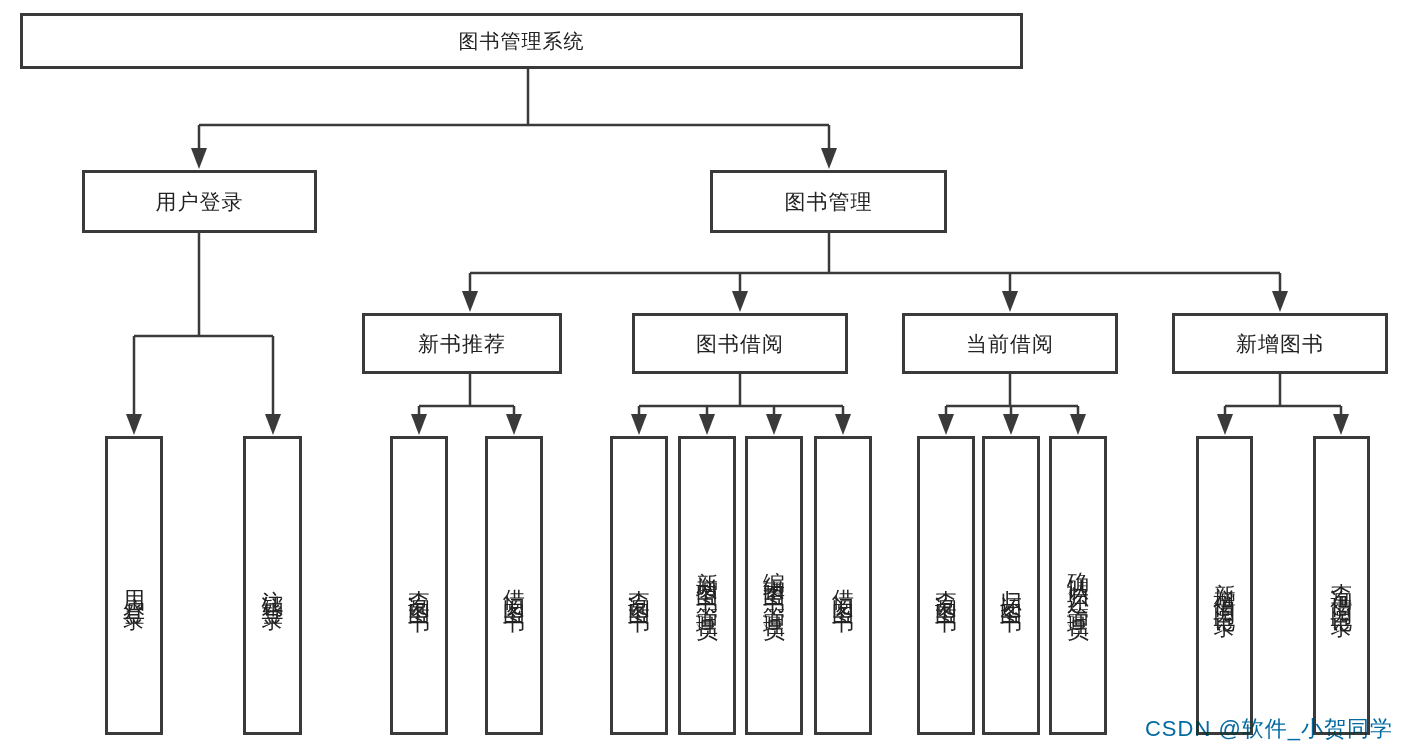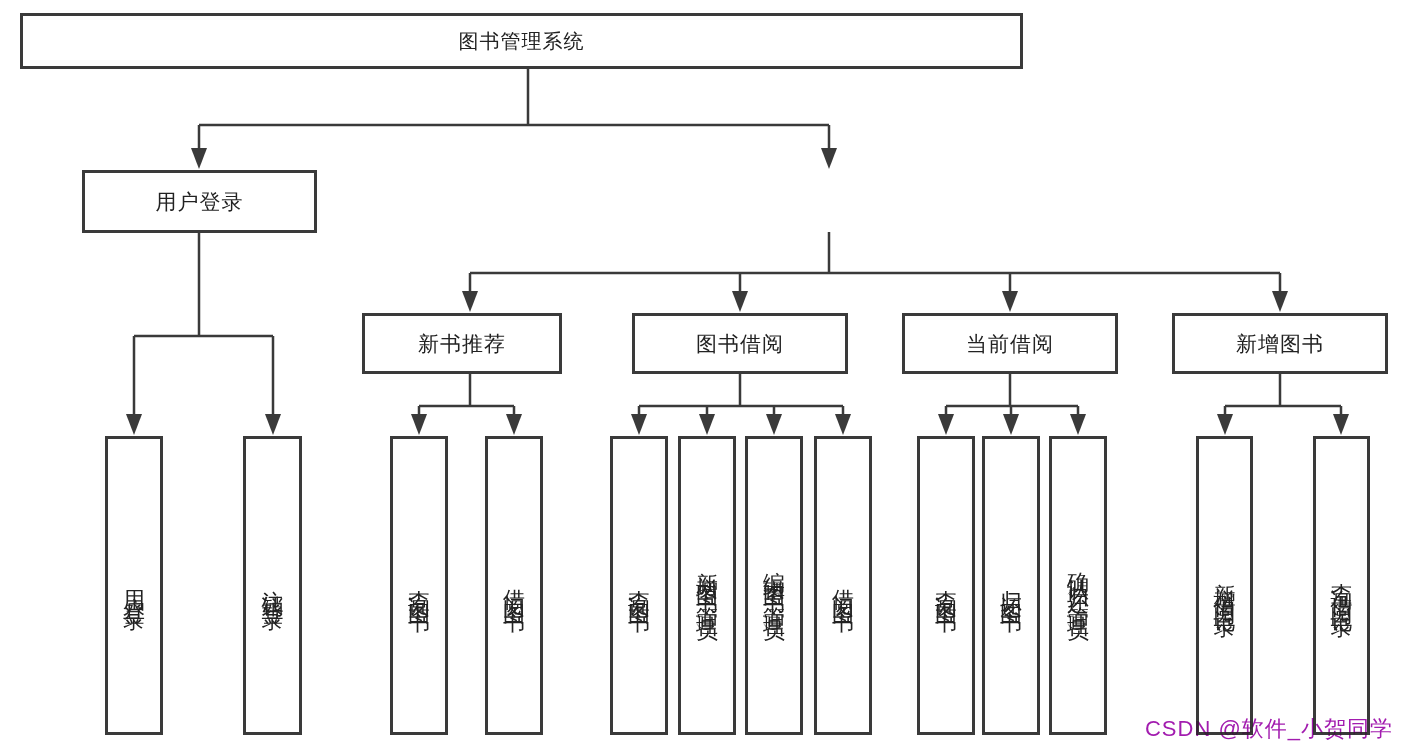--- a/index.html
+++ b/index.html
@@ -45,21 +45,21 @@
     font-size: 22px;
     letter-spacing: 7px;
     line-height: 1;
     white-space: nowrap;
   }
   .watermark {
     position: absolute;
     right: 12px;
     bottom: 3px;
     font-size: 22px;
-    color: #a21caf;
+    color: #0369a1;
     letter-spacing: 1px;
     mix-blend-mode: darken;
     z-index: 10;
     pointer-events: none;
   }
 </style>
 </head>
 <body>
 
 <div class="canvas">
@@ -93,20 +93,21 @@
       <polygon points="1003,414 1019,414 1011,435"></polygon>
       <polygon points="1070,414 1086,414 1078,435"></polygon>
       <polygon points="1217,414 1233,414 1225,435"></polygon>
       <polygon points="1333,414 1349,414 1341,435"></polygon>
     </g>
   </svg>
 
   <div class="node node-root node-h">图书管理系统</div>
 
   <div class="node node-h lvl1" style="left:82px; width:235px;">用户登录</div>
+  <div class="node node-h lvl1" style="left:710px; width:237px;">图书管理</div>
 
   <div class="node node-h lvl2" style="left:362px; width:200px;">新书推荐</div>
   <div class="node node-h lvl2" style="left:902px; width:216px;">当前借阅</div>
   <div class="node node-h lvl2" style="left:632px; width:216px;">图书借阅</div>
   <div class="node node-h lvl2" style="left:1172px; width:216px;">新增图书</div>
 
   <div class="node leaf" style="left:105px;">
     <span>用户登录</span>
   </div>
   <div class="node leaf" style="left:243px; width:59px;">

